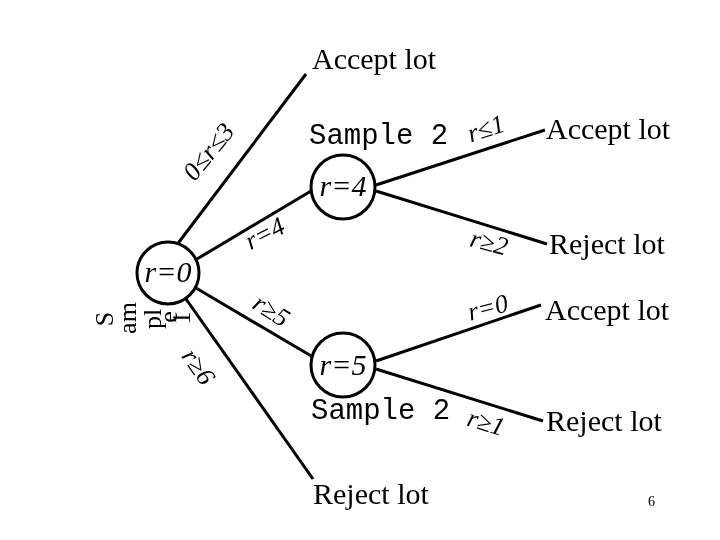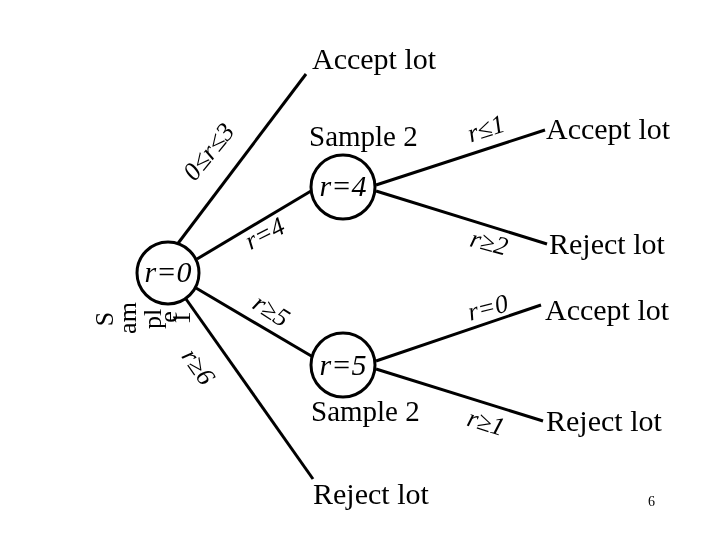--- a/index.html
+++ b/index.html
@@ -43,20 +43,21 @@
     position: absolute;
     font-size: 30px;
     white-space: nowrap;
     line-height: 1.1;
   }
   .stage-label {
     position: absolute;
     font-size: 29px;
     white-space: nowrap;
     line-height: 1.1;
+    font-family: Liberation Mono, monospace;
   }
   .sample1-col {
     position: absolute;
     font-size: 26px;
     white-space: nowrap;
     line-height: 1;
   }
   .page-number {
     position: absolute;
     left: 648px;

